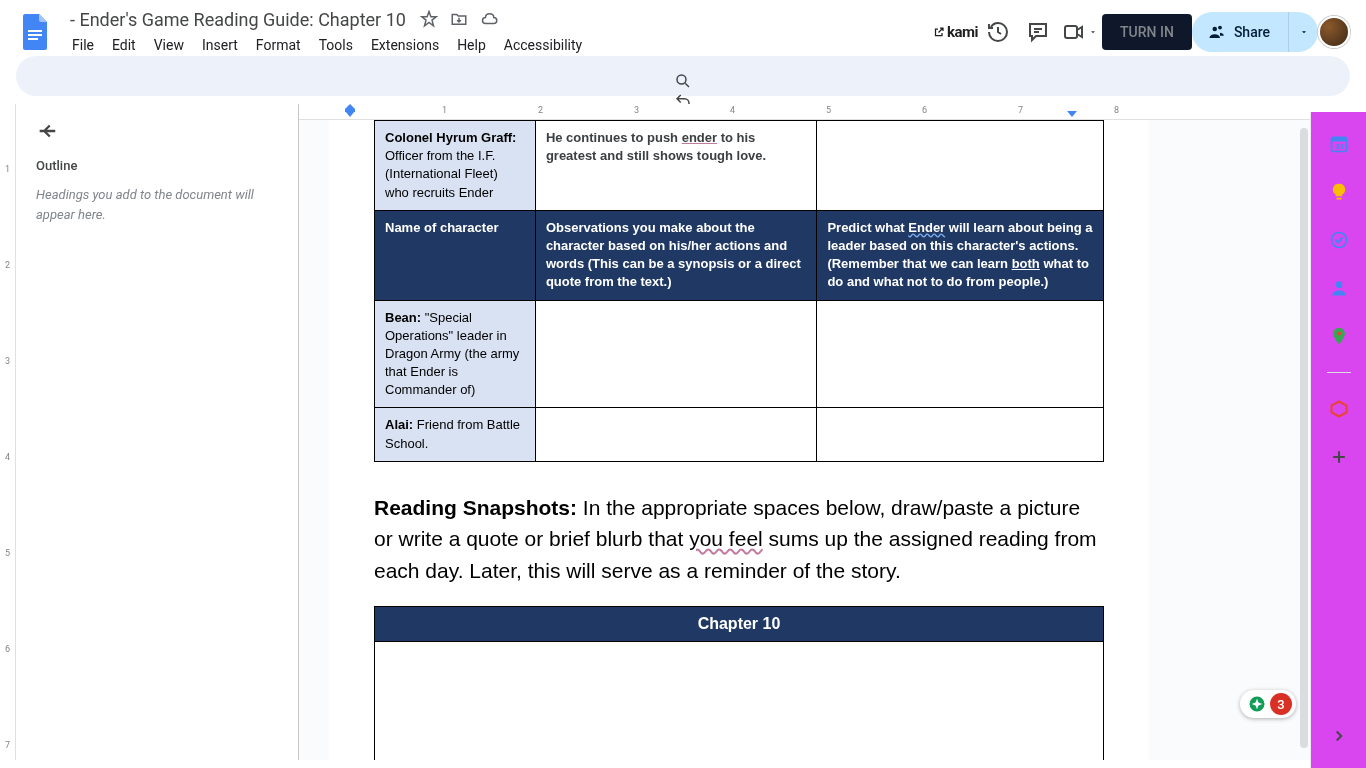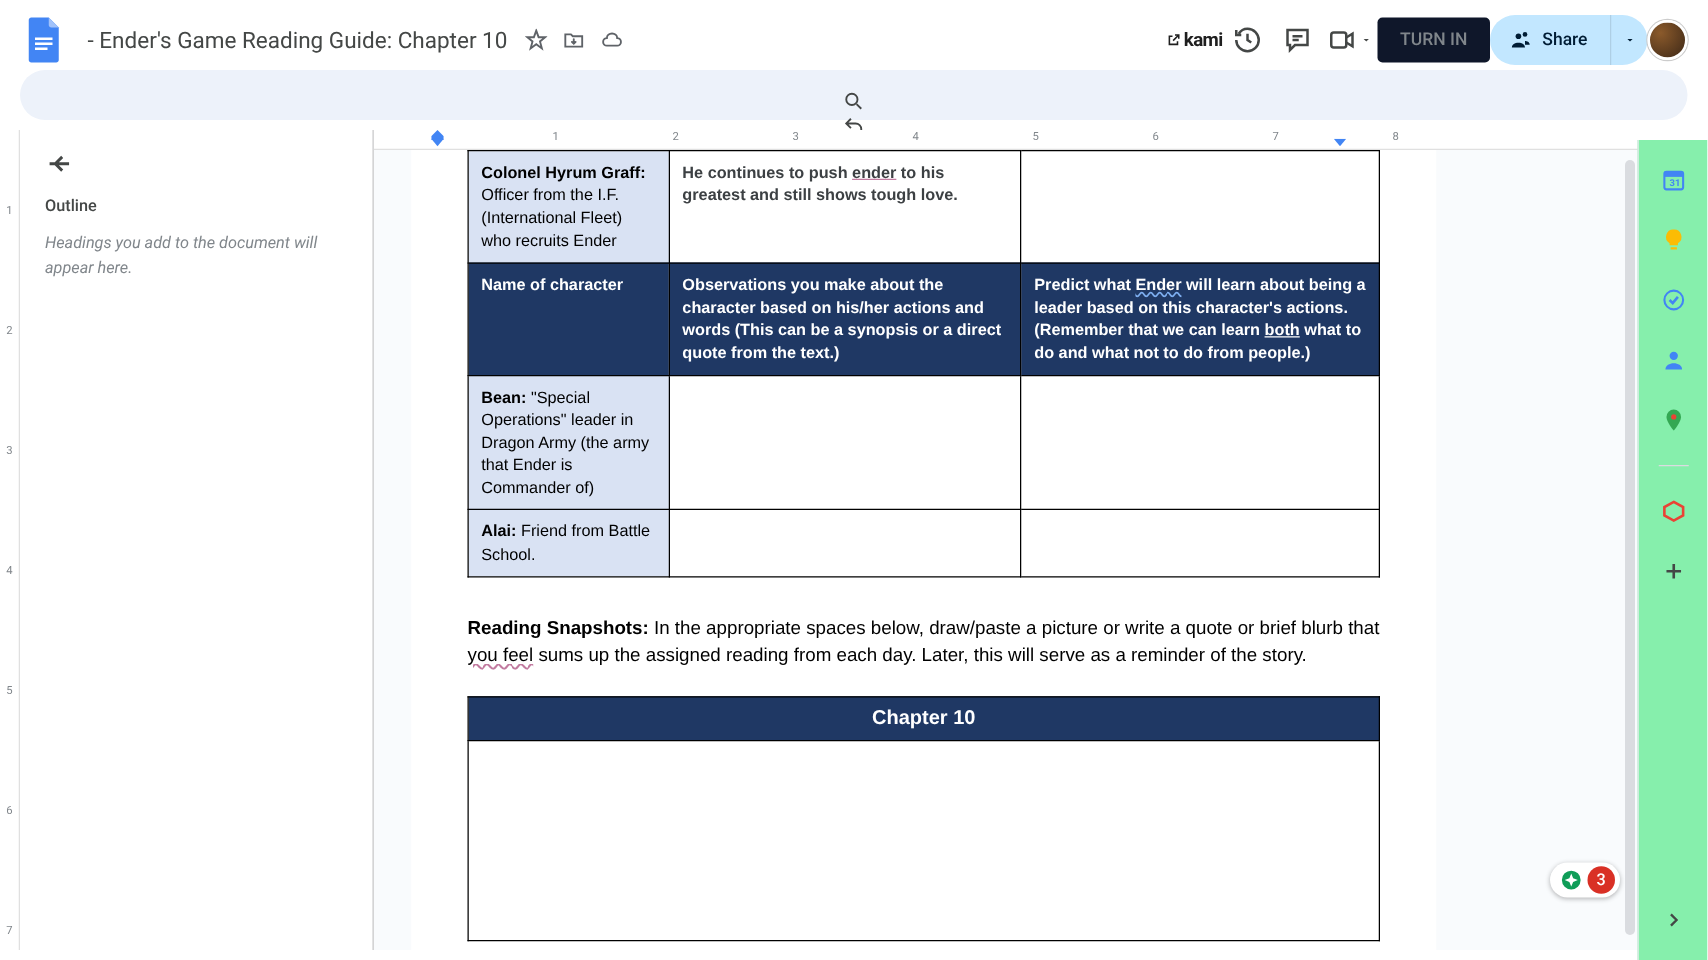--- a/index.html
+++ b/index.html
@@ -60,29 +60,29 @@
 .col1 { width: 160px; background: #d9e2f3; }
 .col2 { width: 280px; }
 .col3 { width: 285px; }
 .th-underline { text-decoration: underline; text-decoration-style: wavy; text-decoration-color: #7daef0; }
 .th-underline2 { text-decoration: underline; }
 .bodytext { font-family: "Proxima Nova", Arial, sans-serif; color: #000; }
 .obs-text { font-weight: 700; font-size: 15px; font-family: Arial, sans-serif; }
 .grammar { text-decoration: underline; text-decoration-style: wavy; text-decoration-color: #c27ba0; }
 .grammar2 { text-decoration: underline; text-decoration-color: #c27ba0; }
 
-.para { font-family: "Proxima Nova", Arial, sans-serif; font-size: 15px; color: #000; line-height: 1.5; margin: 30px auto 20px; width: 730px; }
+.para { font-family: "Proxima Nova", Arial, sans-serif; font-size: 21px; color: #000; line-height: 1.5; margin: 30px auto 20px; width: 730px; }
 .para b { font-weight: 700; }
 
 .snap-table { width: 730px; border-collapse: collapse; margin: 0 auto; border: 1px solid #000; }
 .snap-table th { background: #1f3864; color: #fff; text-align: center; padding: 8px; font-size: 16px; font-weight: 700; font-family: "Proxima Nova", Arial, sans-serif; border: 1px solid #000; }
 .snap-table td { border: 1px solid #000; height: 160px; }
 
 
-.right-sidebar { width: 56px; border-left: 1px solid #e8eaed; display: flex; flex-direction: column; align-items: center; padding-top: 12px; gap: 8px; position: absolute; right: 0; top: 112px; bottom: 0; background: #86efac; }
+.right-sidebar { width: 56px; border-left: 1px solid #e8eaed; display: flex; flex-direction: column; align-items: center; padding-top: 12px; gap: 8px; position: absolute; right: 0; top: 112px; bottom: 0; background: #d946ef; }
 .rs-icon { width: 40px; height: 40px; display: flex; align-items: center; justify-content: center; border-radius: 50%; cursor: pointer; }
 .rs-sep { width: 24px; height: 1px; background: #dadce0; margin: 8px 0; }
 .rs-expand { position: absolute; bottom: 12px; }
 
 
 .badge-wrap { position: absolute; bottom: 50px; right: 70px; display: flex; align-items: center; background: #fff; border-radius: 16px; box-shadow: 0 1px 4px rgba(0,0,0,0.3); padding: 3px 4px 3px 8px; gap: 4px; }
 .badge-count { background: #d93025; color: #fff; border-radius: 50%; width: 22px; height: 22px; display: flex; align-items: center; justify-content: center; font-size: 13px; font-weight: 500; }
 
 .scroll-track { position: absolute; right: 56px; top: 128px; bottom: 0; width: 14px; background: transparent; }
 .scroll-thumb { position: absolute; right: 2px; top: 0; width: 8px; height: 620px; background: #dadce0; border-radius: 4px; }
@@ -116,20 +116,31 @@
               <path d="M3 6h6l2 2h10v11H3z"></path>
               <path d="M12 11v5m-2-2l2 2 2-2" stroke-linecap="round"></path>
             </svg>
           </span>
         <span>
             <svg width="20" height="18" viewBox="0 0 24 24" fill="none" stroke="#5f6368" stroke-width="2">
               <path d="M6 18a4 4 0 010-8c0-3 2.5-5 5.5-5S17 7 17 10a4 4 0 010 8H6z"></path>
             </svg>
           </span>
       </div>
+    </div>
+    <div class="menu-row">
+      <span class="menu-item">File</span>
+      <span class="menu-item">Edit</span>
+      <span class="menu-item">View</span>
+      <span class="menu-item">Insert</span>
+      <span class="menu-item">Format</span>
+      <span class="menu-item">Tools</span>
+      <span class="menu-item">Extensions</span>
+      <span class="menu-item">Help</span>
+      <span class="menu-item">Accessibility</span>
     </div>
   </div>
   <div class="header-right">
     <div class="kami-box">
       <svg width="12" height="12" viewBox="0 0 24 24" fill="none" stroke="#1f1f1f" stroke-width="2.5">
           <path d="M14 4h6v6M20 4l-9 9M18 14v5H5V6h5"></path>
         </svg>
       <span class="kami">kami</span>
     </div>
     <div class="hdr-icon">

